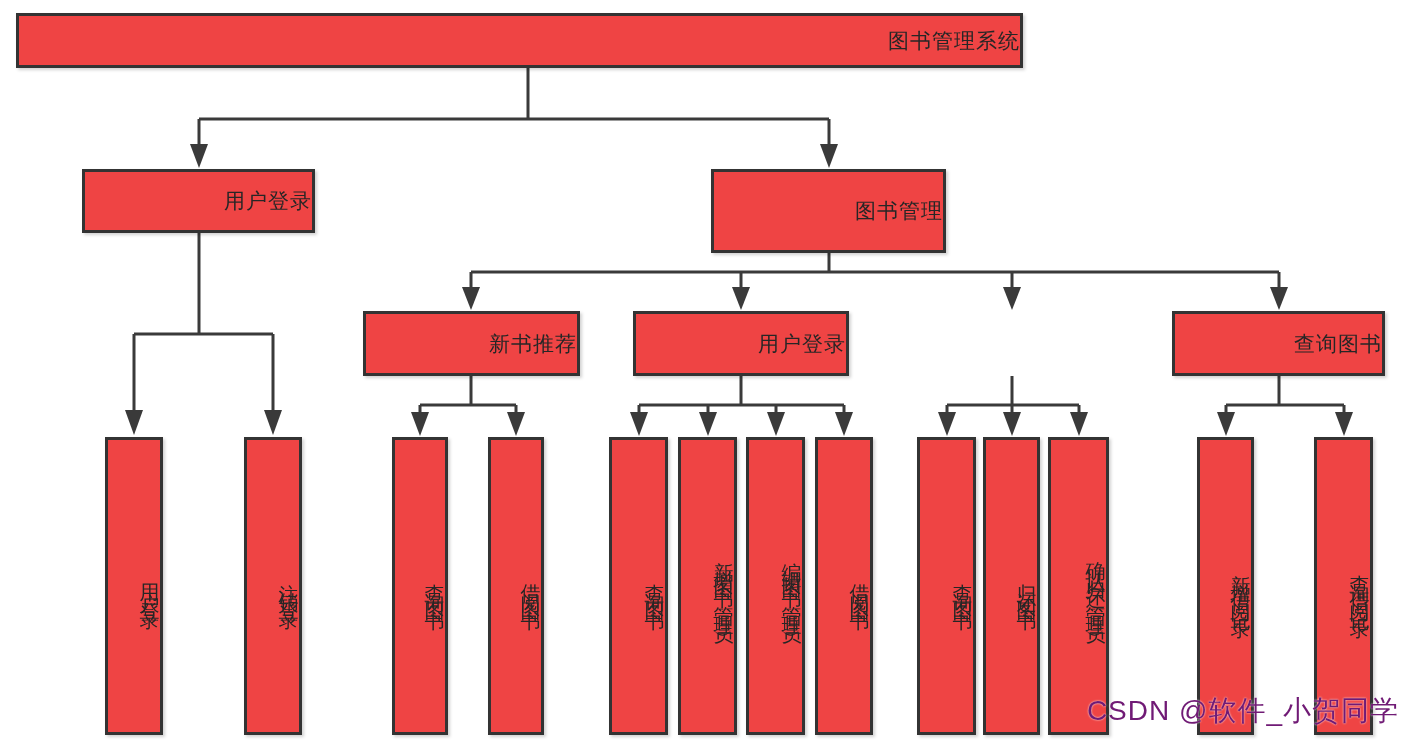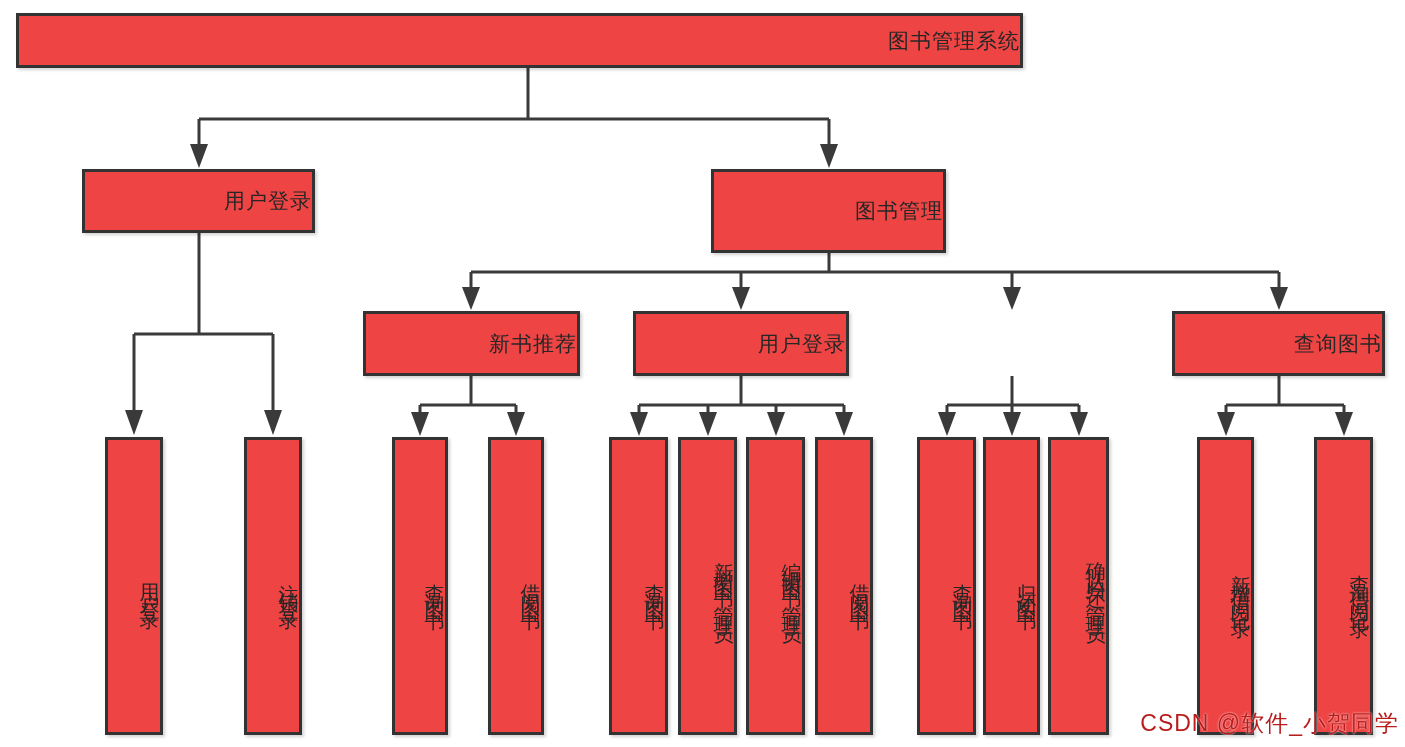--- a/index.html
+++ b/index.html
@@ -14,22 +14,22 @@
     position:absolute;box-sizing:border-box;background:#ef4444;
     border:3px solid #333333;display:flex;align-items:center;justify-content:flex-end;
     box-shadow:2px 2px 3px rgba(0,0,0,0.18);
   }
   .h span{font-size:21px;letter-spacing:1px;white-space:nowrap;}
   .v .vt{
     writing-mode:vertical-rl;text-orientation:mixed;
     font-size:20px;line-height:1;letter-spacing:9px;white-space:nowrap;
   }
   .watermark{
-    position:absolute;top:708px;right:6px;font-size:23px;letter-spacing:1px;
-    color:#b91c1c;text-shadow:0 0 2px #ffffff;white-space:nowrap;z-index:5;
+    position:absolute;top:692px;right:6px;font-size:28px;letter-spacing:1px;
+    color:#701a75;text-shadow:0 0 2px #ffffff;white-space:nowrap;z-index:5;
   }
 </style>
 </head>
 <body>
 
 <div class="canvas">
 
   <svg class="wires" viewBox="0 0 1405 747" aria-hidden="true">
 
     <g>

